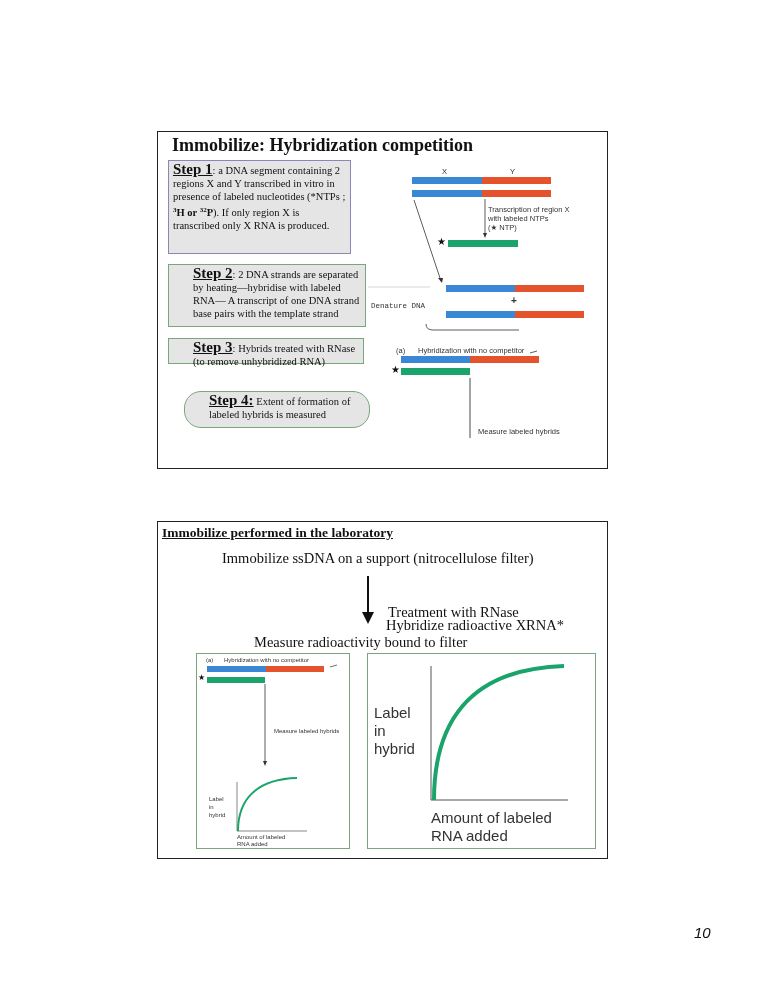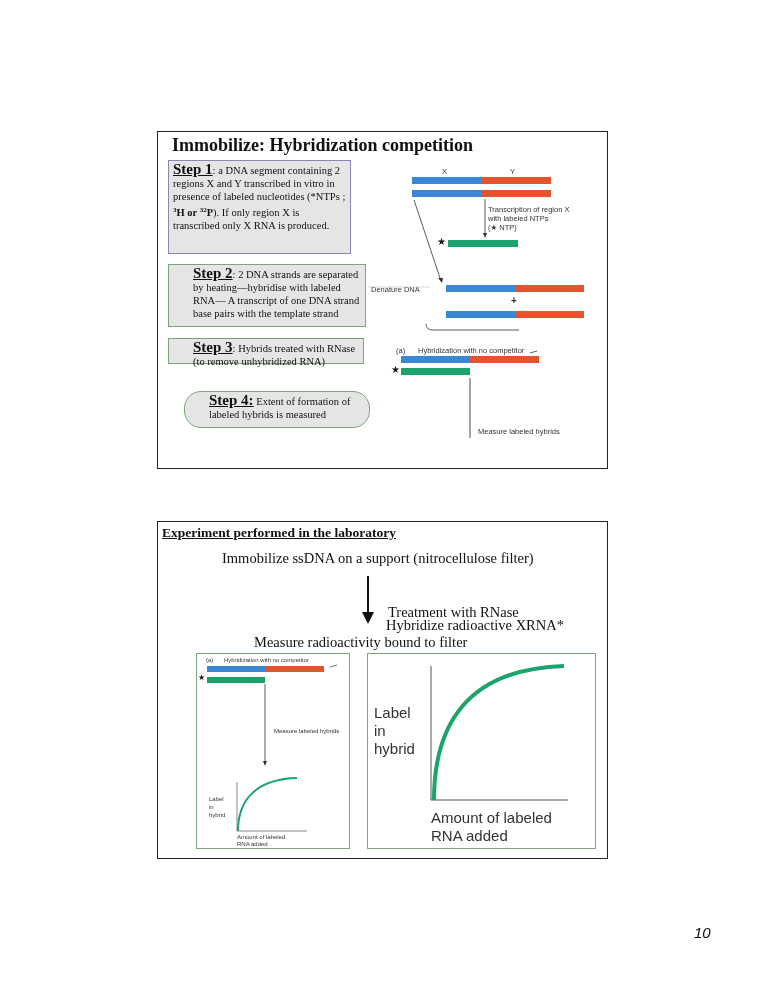--- a/index.html
+++ b/index.html
@@ -48,21 +48,21 @@
   <div class="bar blue" style="left:254px; top:58px; width:70px;"></div>
   <div class="bar red" style="left:324px; top:58px; width:69px;"></div>
 
   <div class="lbl" style="left:330px; top:73px;">Transcription of region X</div>
   <div class="lbl" style="left:330px; top:82px;">with labeled NTPs</div>
   <div class="lbl" style="left:330px; top:91px;">(★ NTP)</div>
 
   <div class="lbl" style="left:279px; top:104px; font-size:10px; color:#111;">★</div>
   <div class="bar grn" style="left:290px; top:108px; width:70px;"></div>
 
-  <div class="lbl" style="left:213px; top:153px;">Denature DNA</div>
+  <div class="lbl" style="left:213px; top:170px;font-family:Liberation Mono, monospace;">Denature DNA</div>
   <div class="bar blue" style="left:288px; top:153px; width:69px;"></div>
   <div class="bar red" style="left:357px; top:153px; width:69px;"></div>
   <div class="lbl" style="left:353px; top:163px; font-size:10px; font-weight:bold;">+</div>
   <div class="bar blue" style="left:288px; top:179px; width:69px;"></div>
   <div class="bar red" style="left:357px; top:179px; width:69px;"></div>
 
   <div class="lbl" style="left:238px; top:214px;">(a)</div>
   <div class="lbl" style="left:260px; top:214px;">Hybridization with no competitor</div>
   <div class="bar blue" style="left:243px; top:224px; width:69px;"></div>
   <div class="bar red" style="left:312px; top:224px; width:69px;"></div>
@@ -82,21 +82,21 @@
 
     <path d="M 268 192 Q 268 198 275 198 L 361 198" fill="none" stroke="#333" stroke-width="0.8"></path>
 
     <line x1="379" y1="219" x2="372" y2="221" stroke="#333" stroke-width="0.8"></line>
 
     <line x1="312" y1="246" x2="312" y2="306" stroke="#333" stroke-width="0.9"></line>
   </svg>
 </div>
 
 <div class="slide" style="left:157px; top:521px; width:451px; height:338px;">
-  <div class="abs serif" style="left:4px; top:3px; font-size:13.5px; font-weight:bold; text-decoration:underline;">Experiment performed in the laboratory</div>
+  <div class="abs serif" style="left:4px; top:3px; font-size:13.5px; font-weight:bold; text-decoration:underline;">Immobilize performed in the laboratory</div>
   <div class="abs serif" style="left:64px; top:28px; font-size:14.5px;">Immobilize ssDNA on a support (nitrocellulose filter)</div>
 
   <svg width="12" height="50" style="left:204px; top:54px;">
     <line x1="6" y1="0" x2="6" y2="40" stroke="#111" stroke-width="2"></line>
     <polygon points="0,36 12,36 6,48" fill="#111"></polygon>
   </svg>
 
   <div class="abs serif" style="left:228px; top:59px; font-size:14.5px;margin-top:36px;">Hybridize radioactive XRNA*</div>
   <div class="abs serif" style="left:230px; top:82px; font-size:14.5px;">Treatment with RNase</div>
   <div class="abs serif" style="left:96px; top:112px; font-size:14.5px;">Measure radioactivity bound to filter</div>

